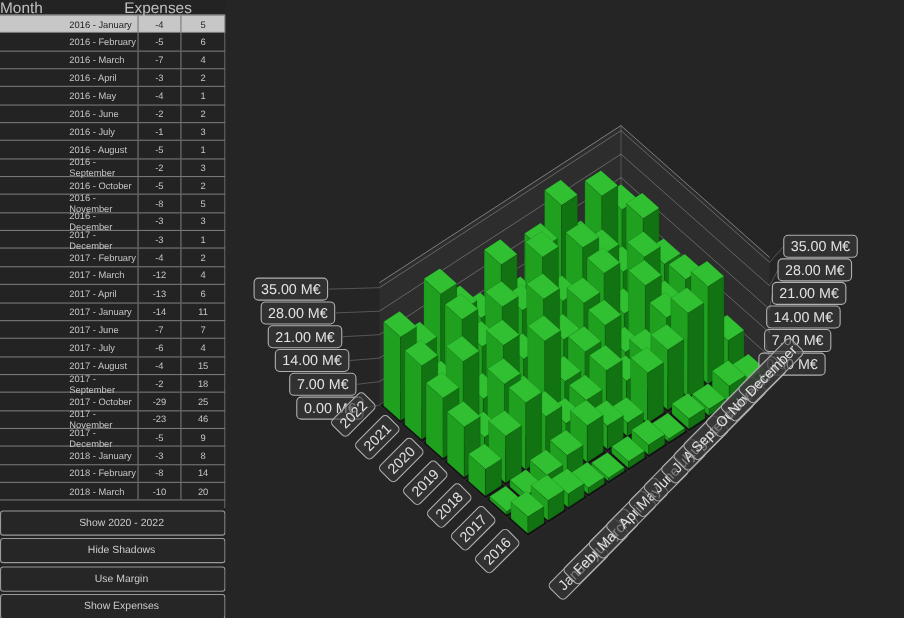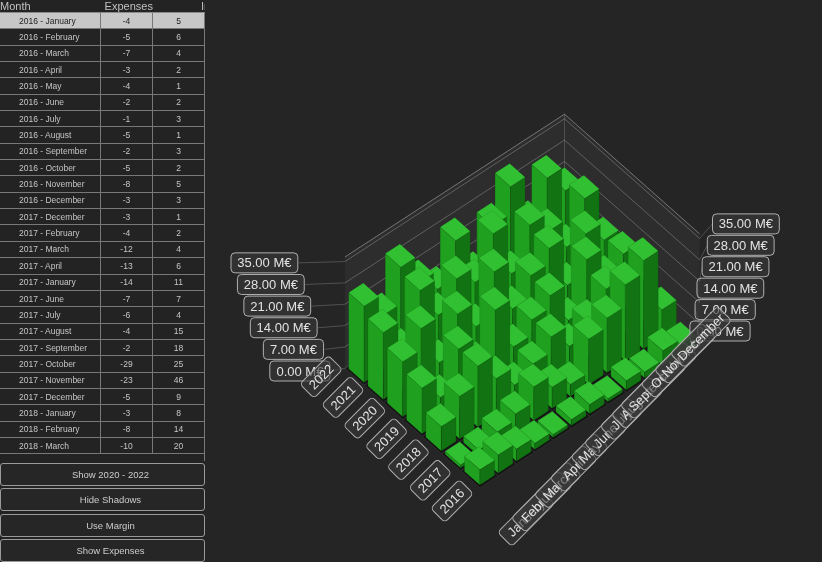--- a/index.html
+++ b/index.html
@@ -10,36 +10,36 @@
     color:#c9c9c9;
     position:relative;
   }
   .sidebar {
     position:absolute; left:0; top:0; width:205px; height:562px;
     background:#232323;
     display:flex; flex-direction:column;
   }
   .thead {
     display:flex; height:14px; align-items:center;
-    font-size:11px; color:#c0c0c0;
+    font-size:14px; color:#c0c0c0;
     border-bottom:1px solid #8a8a8a;
     gap:48px;
   }
   .thead .c0 { width:100px; text-align:center; }
   .thead .c1 { width:52px;  text-align:center;margin-left:26px; }
   .thead .c2 { width:52px;  text-align:right; }
   .trow {
     display:flex; height:16.35px; flex:none; align-items:stretch;
     font-size:8.5px; color:#c6c6c6;
     border-bottom:1px solid #787878;
     border-right:1px solid #787878;
     cursor:pointer;
   }
   .trow .cell { display:flex; align-items:center; }
-  .trow .c0 { width:100px; padding-left:19px; }
+  .trow .c0 { width:100px; padding-left:19px;margin-left:44px; }
   .trow .c1 { width:52px; justify-content:center; border-left:1px solid #787878; }
   .trow .c2 { width:52px; justify-content:center; border-left:1px solid #787878; }
   .trow.selected { background:#c7c7c7; color:#1d1d1d; }
   .tgap { height:7px; flex:none; border-right:1px solid #787878; }
   .btn {
     flex:none; height:23px; margin:1.5px 0 1px 0;
     background:#262626;
     border:1px solid #9a9a9a; border-radius:3px;
     color:#cccccc; font-size:9.5px;
     display:flex; align-items:center; justify-content:center;

